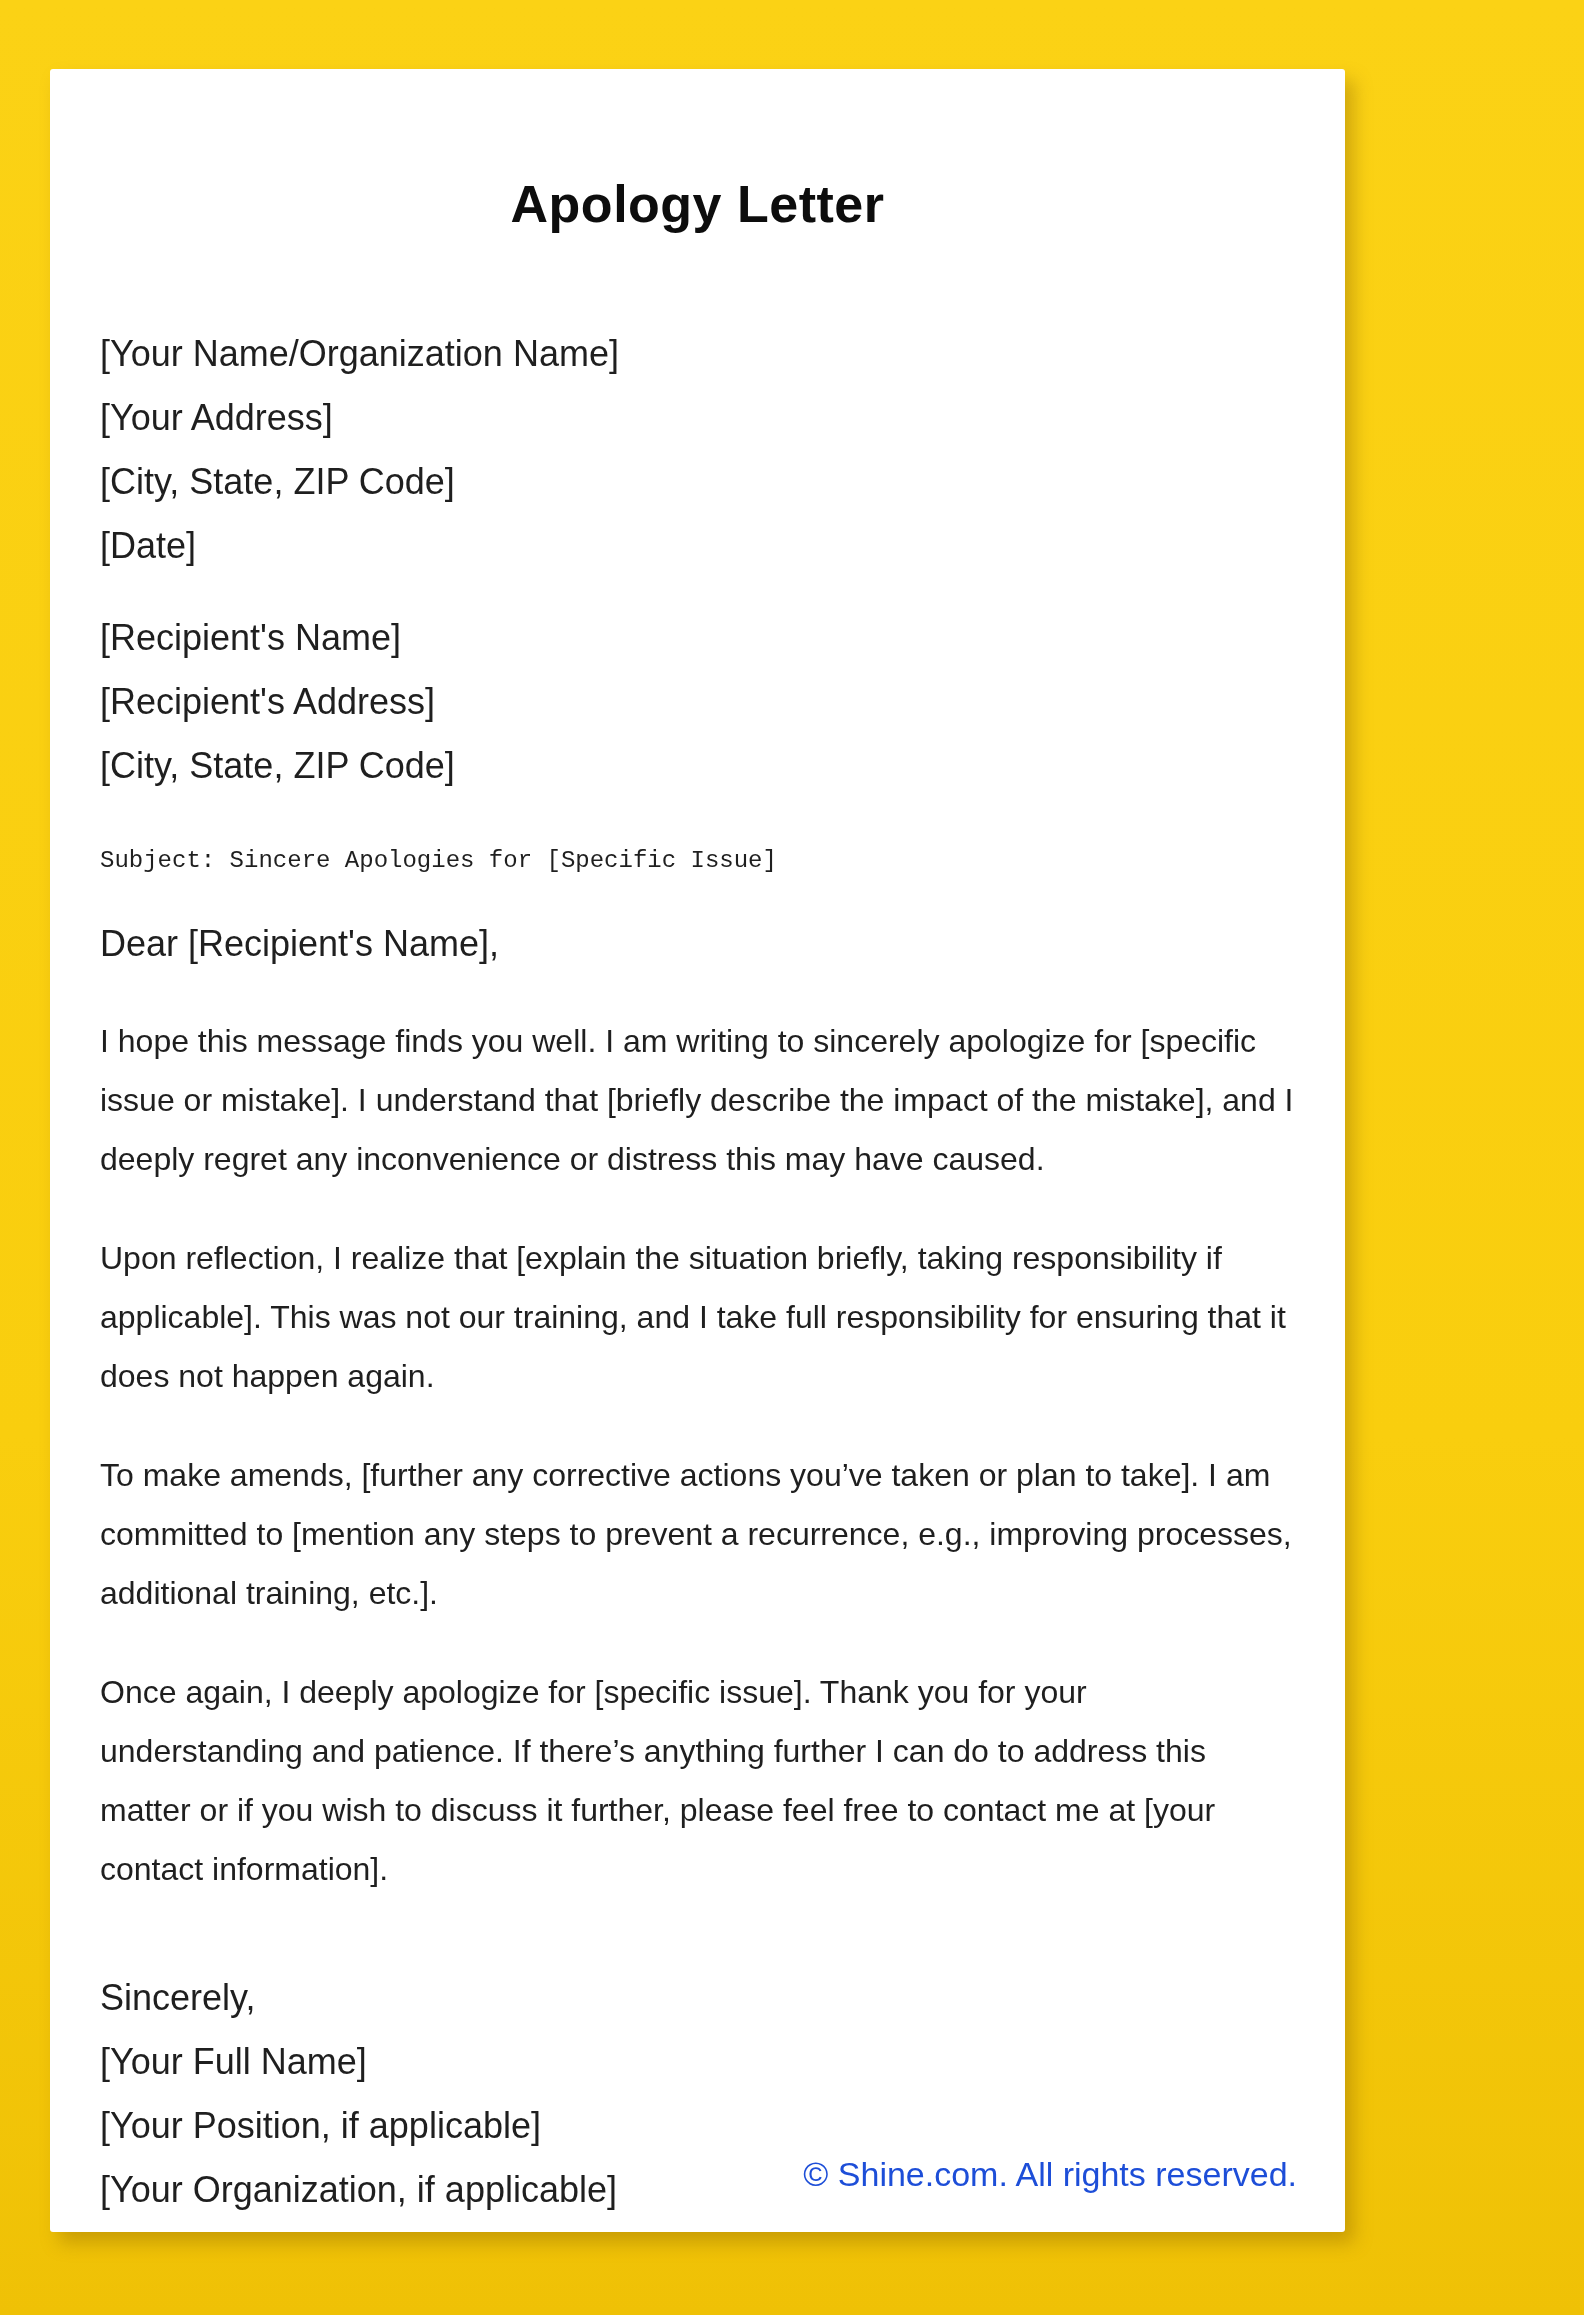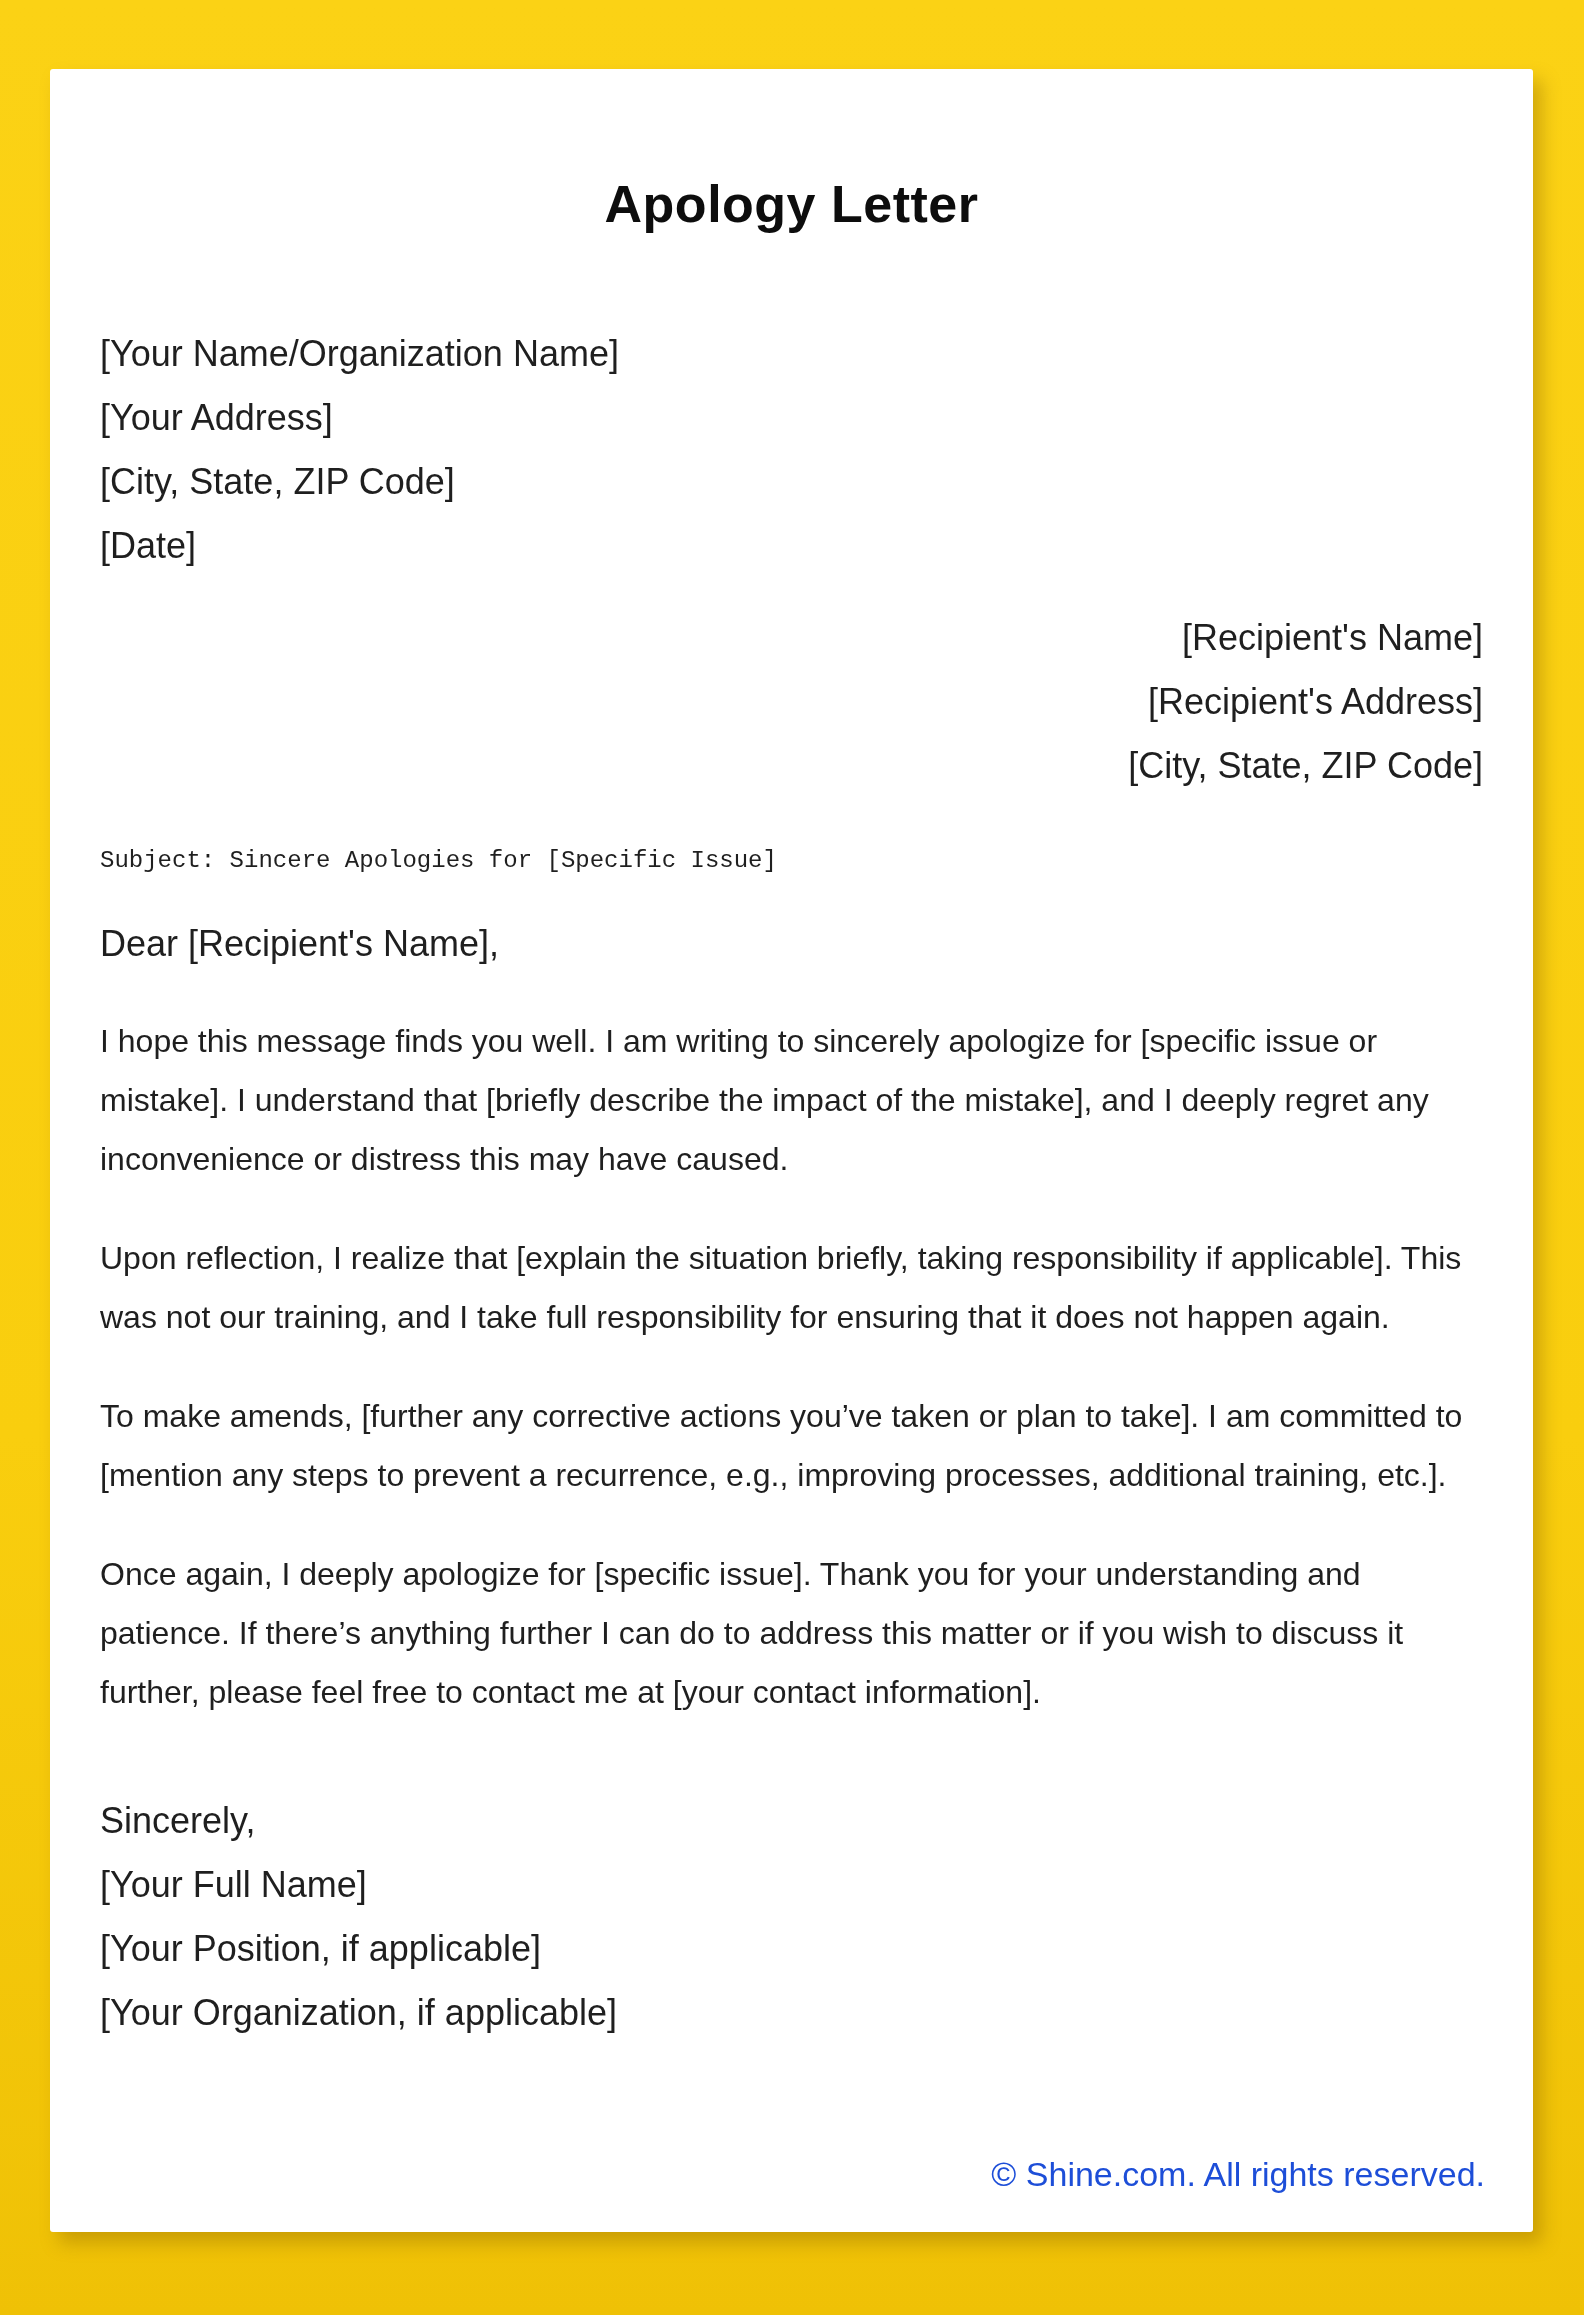--- a/index.html
+++ b/index.html
@@ -11,21 +11,21 @@
     height: 2316px;
     position: relative;
     background: linear-gradient(180deg, #FBD215 0%, #F9CE0E 62%, #EFC106 100%);
     font-family: "Liberation Sans", sans-serif;
     color: #1F1F1F;
   }
   .page {
     position: absolute;
     left: 50px;
     top: 69px;
-    width: 1483px;
+    width: 1295px;
     height: 2163px;
     background: #FFFFFF;
     border-radius: 3px;
     box-shadow: 9px 11px 18px rgba(140, 100, 0, 0.38);
     box-sizing: border-box;
     padding: 0 50px;
   }
   .page-title {
     margin: 95px 0 0 0;
     text-align: center;
@@ -34,21 +34,21 @@
     font-weight: 700;
     letter-spacing: 0.5px;
     color: #0D0D0D;
   }
   .addr-block {
     font-size: 36px;
     line-height: 64px;
     font-weight: 400;
   }
   .sender-block   { margin-top: 77px; }
-  .recipient-block{ margin-top: 28px; text-align: right; }
+  .recipient-block{ margin-top: 28px; }
   .subject-line {
     margin-top: 34px;
     font-size: 24px;
     line-height: 57px;
     font-family: Liberation Mono, monospace;
   }
   .greeting-line {
     margin-top: 26px;
     font-size: 36px;
     line-height: 57px;

